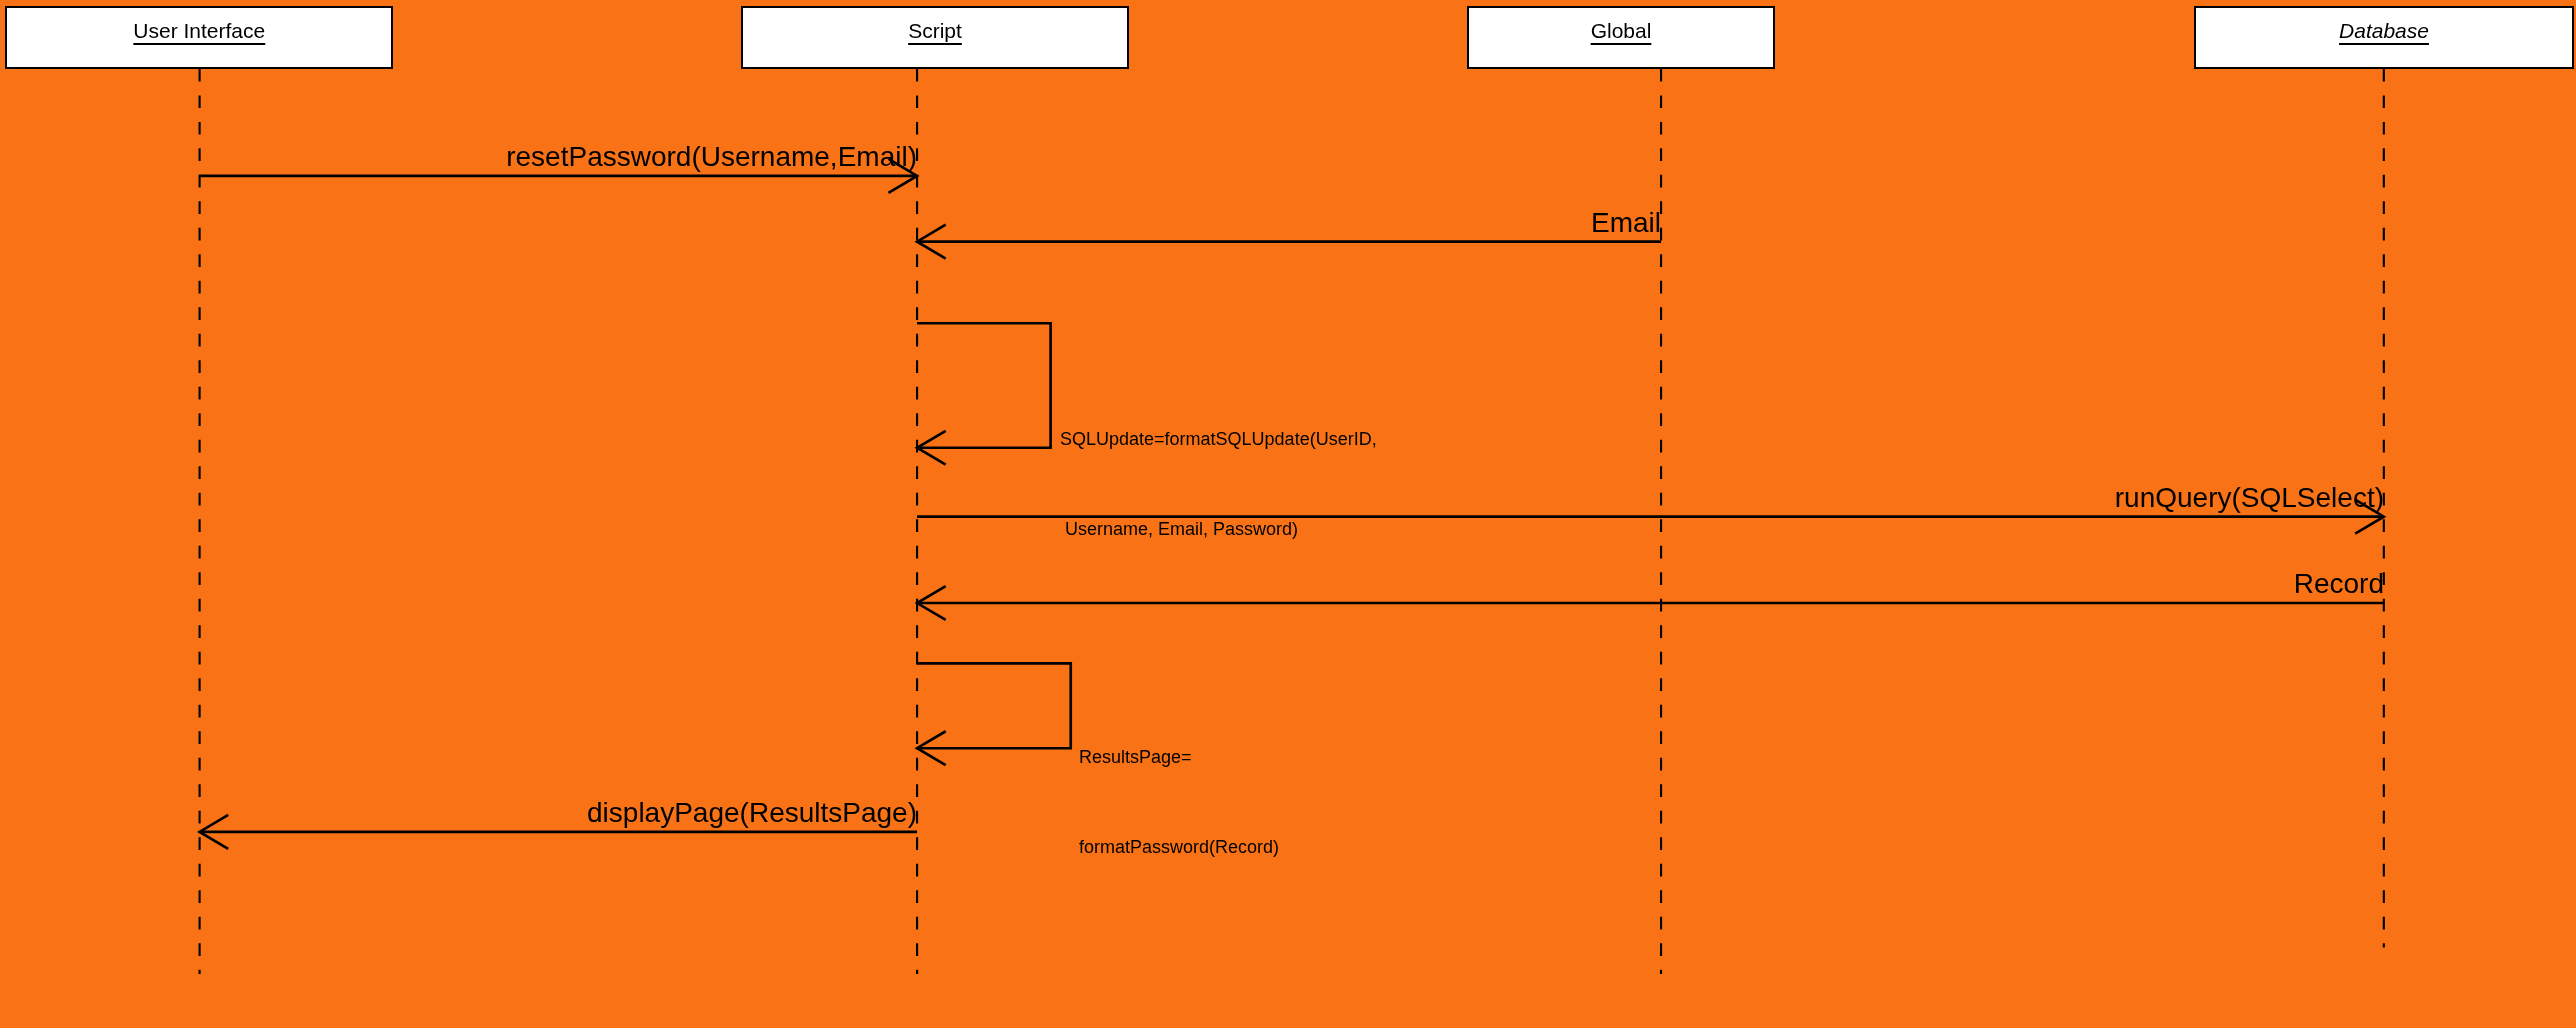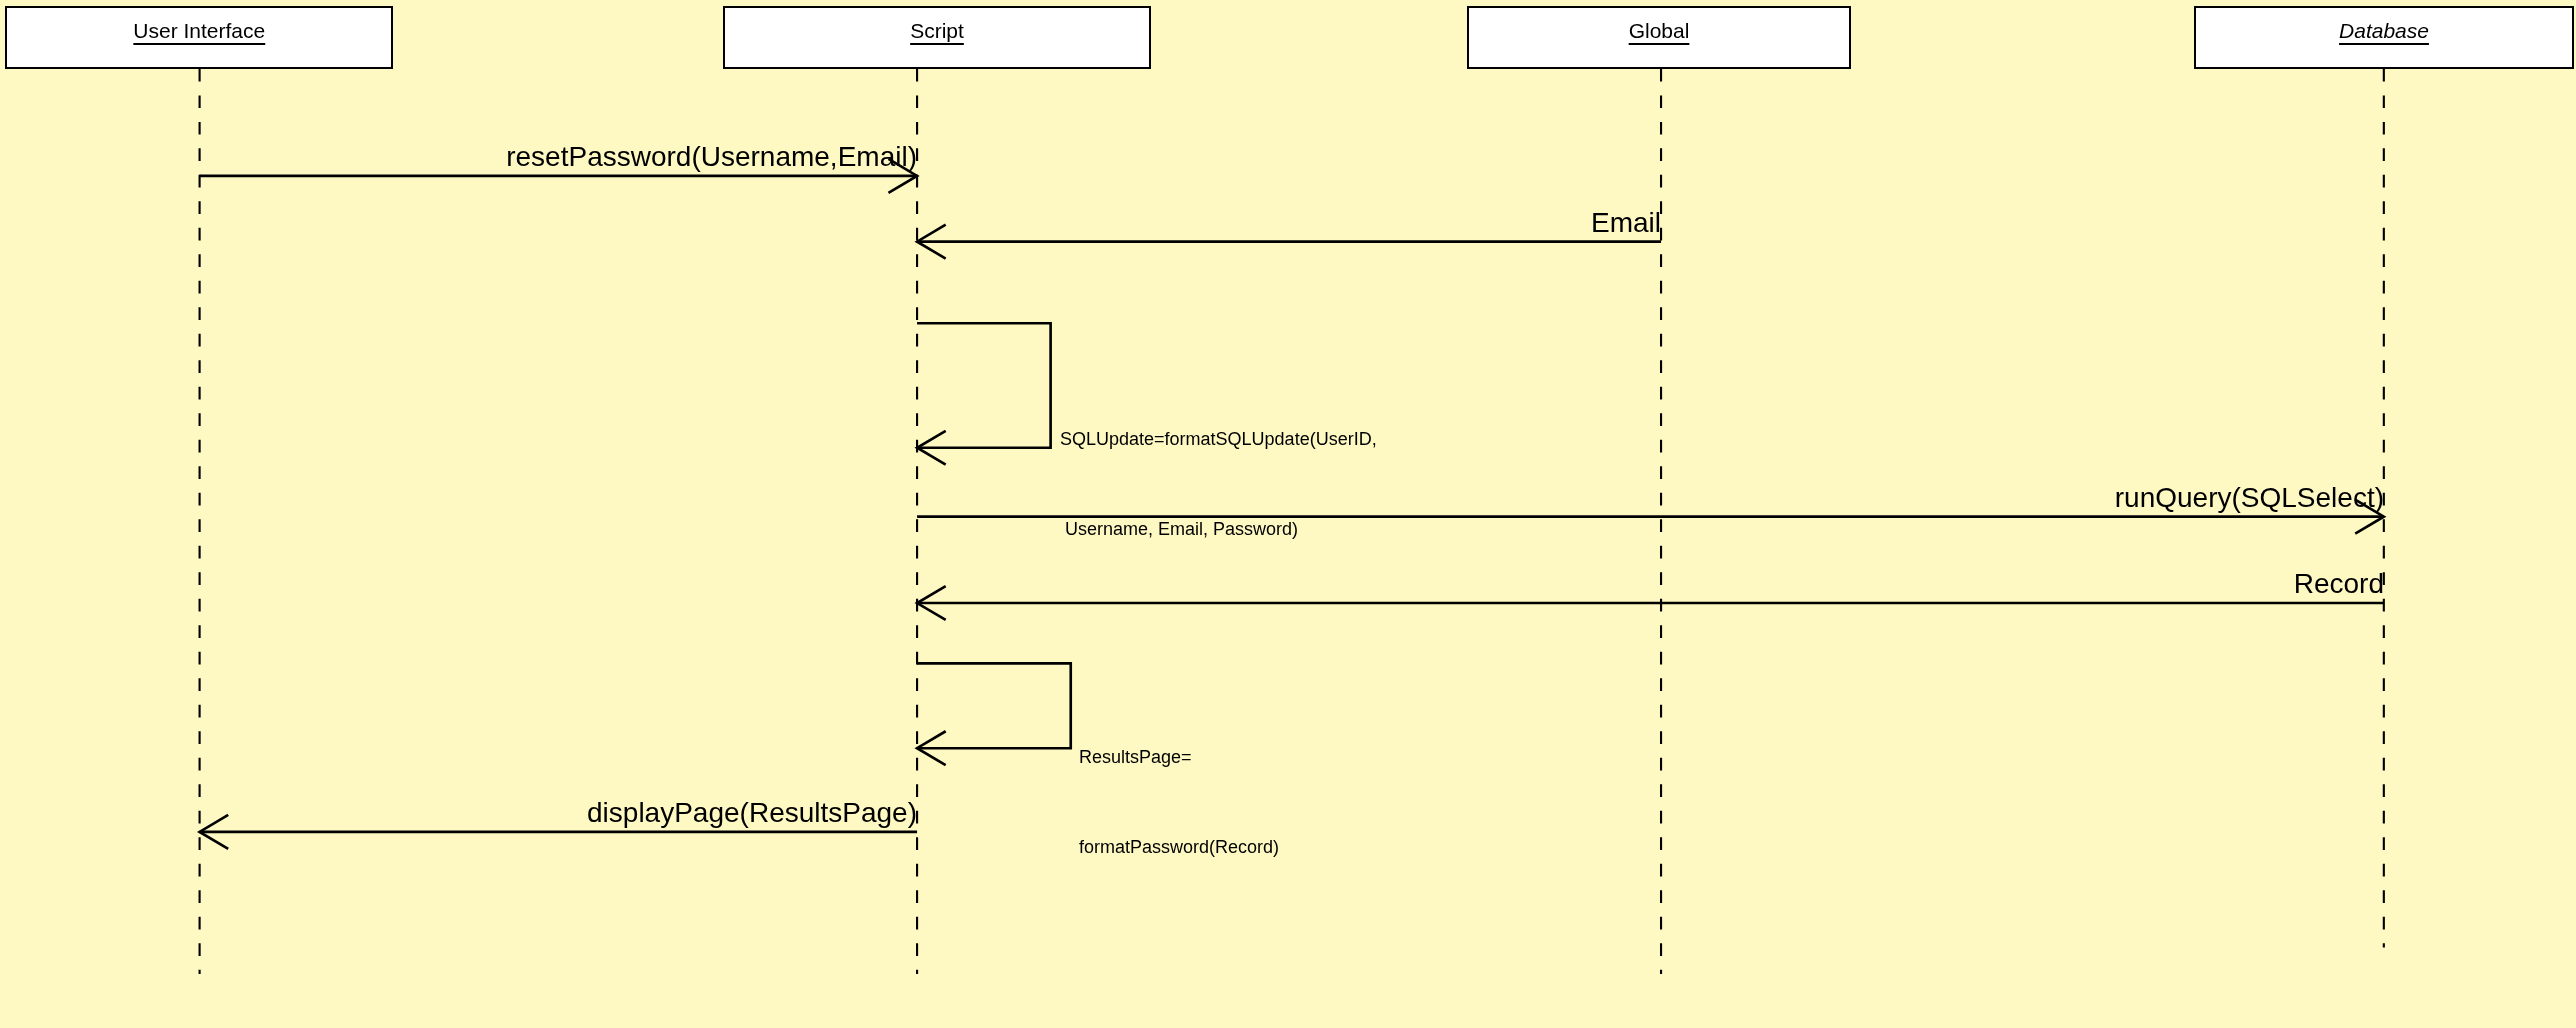--- a/index.html
+++ b/index.html
@@ -8,21 +8,21 @@
     background: #ffffff;
     width: 2576px;
     height: 1028px;
     overflow: hidden;
     font-family: "Liberation Sans", sans-serif;
   }
   .canvas {
     position: relative;
     width: 2576px;
     height: 1028px;
-    background: #fef9c3;
+    background: #f97316;
   }
   .lines-layer {
     position: absolute;
     left: 0; top: 0;
     width: 2576px;
     height: 1028px;
   }
   .actor {
     position: absolute;
     top: 6.4px;
@@ -92,24 +92,24 @@
     <polyline points="1730,1252 2020,1252 2020,1412 1730,1412" stroke="#000" stroke-width="5" fill="none"></polyline>
     <path d="M 1784 1380 L 1730 1412 L 1784 1444" stroke="#000" stroke-width="5" fill="none"></path>
 
     <line x1="376" y1="1570" x2="1730" y2="1570" stroke="#000" stroke-width="5"></line>
     <path d="M 430 1538 L 376 1570 L 430 1602" stroke="#000" stroke-width="5" fill="none"></path>
   </svg>
 
   <div class="actor" style="left:5.3px; width:388px;">
     <span class="actor-label">User Interface</span>
   </div>
-  <div class="actor" style="left:723px; width:428px;">
+  <div class="actor" style="left:741px; width:388px;">
     <span class="actor-label">Script</span>
   </div>
-  <div class="actor" style="left:1467px; width:384px;">
+  <div class="actor" style="left:1467px; width:308px;">
     <span class="actor-label">Global</span>
   </div>
   <div class="actor" style="left:2194px; width:380px;font-style:italic;">
     <span class="actor-label">Database</span>
   </div>
 
   <div class="msg-label" style="left:199px; width:718px; top:143px;">resetPassword(Username,Email)</div>
 
   <div class="msg-label" style="left:917px; width:744px; top:209px;">Email</div>
 

